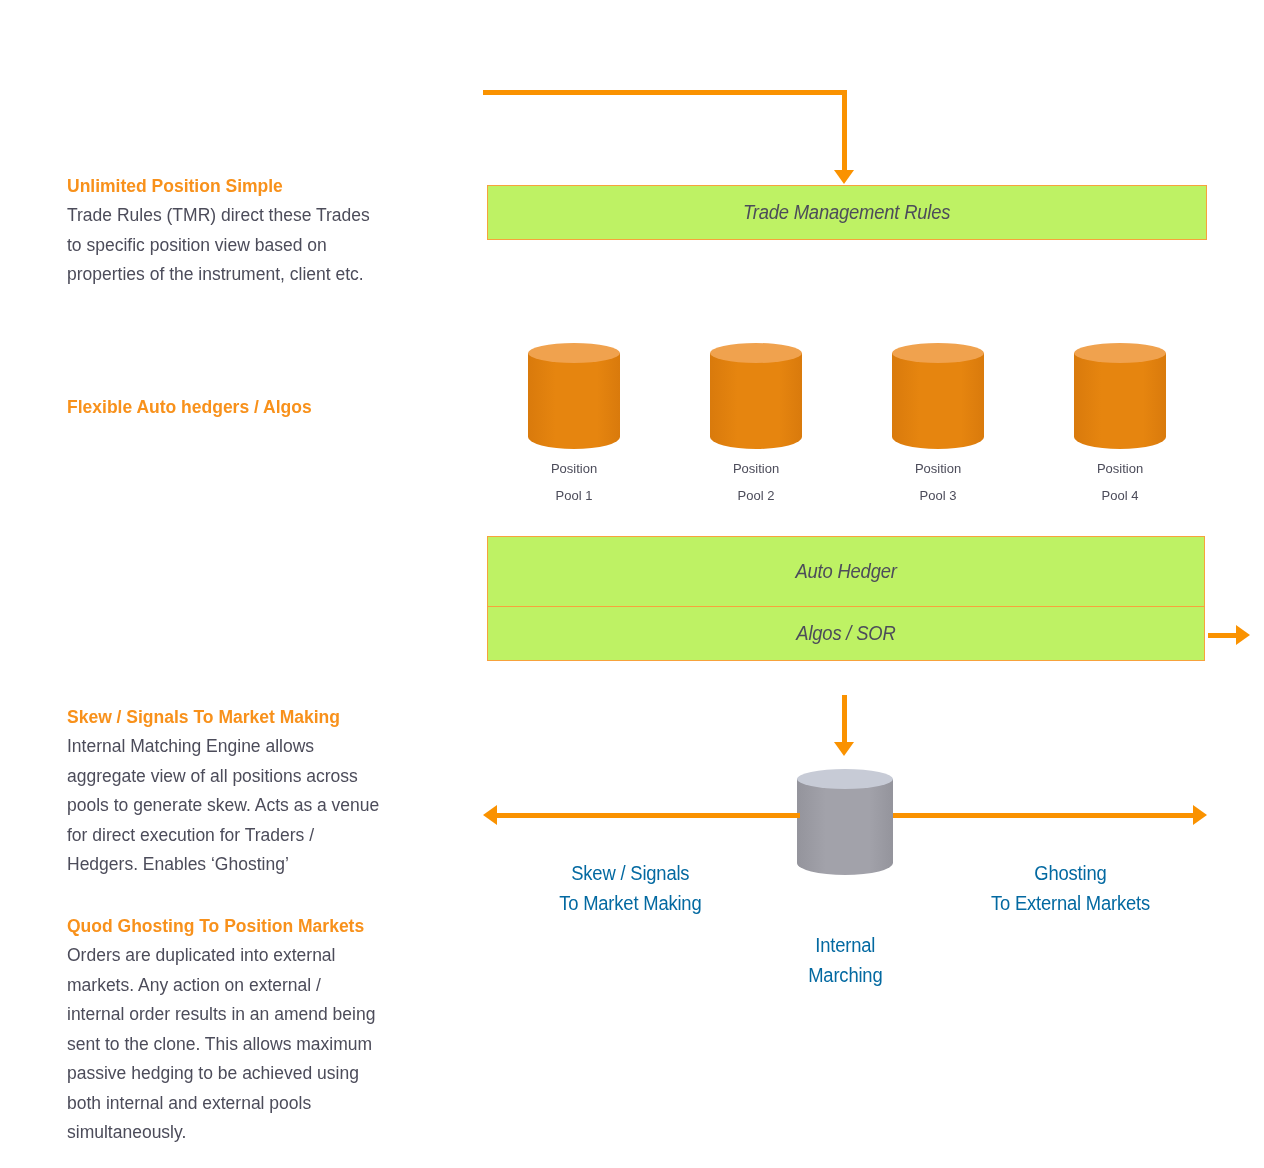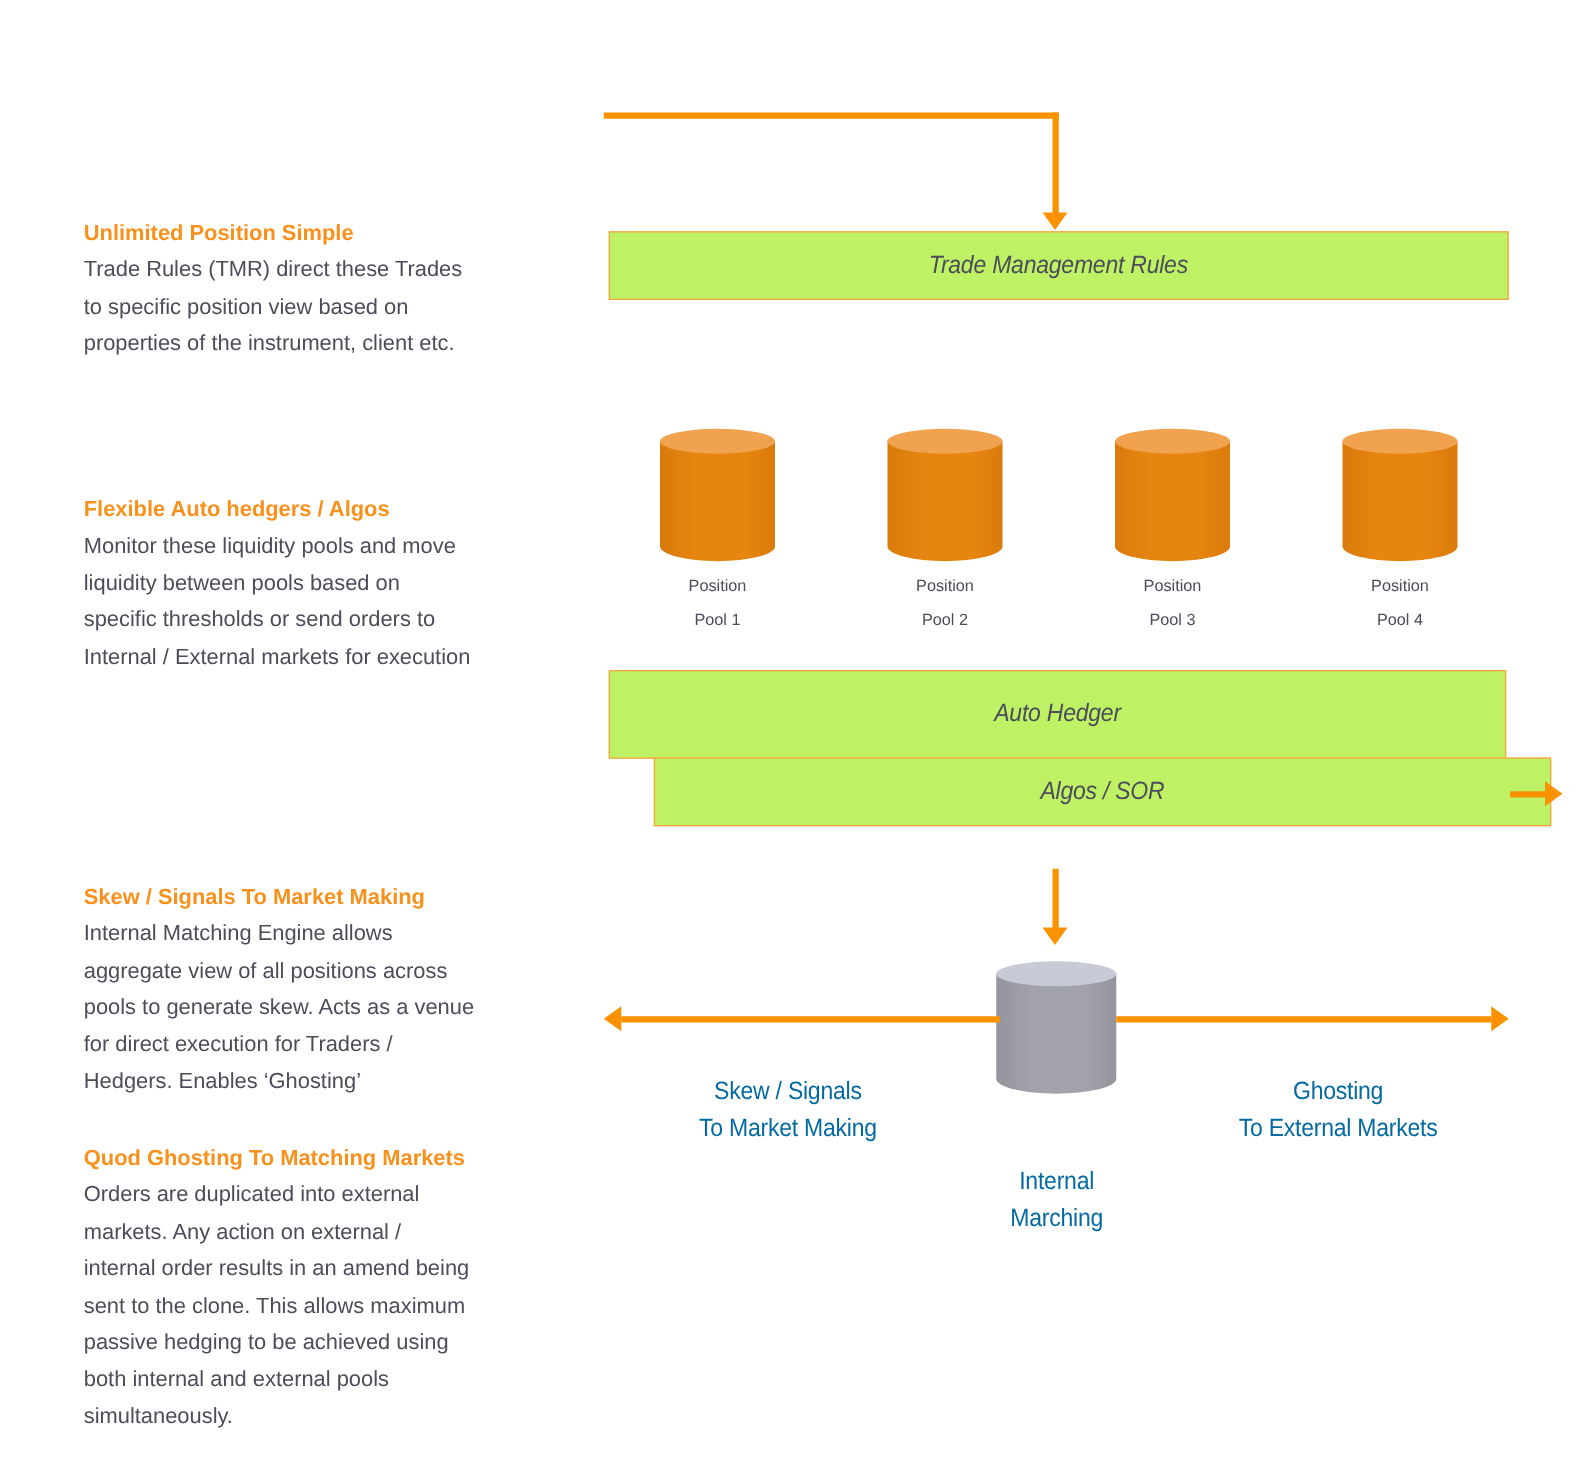--- a/index.html
+++ b/index.html
@@ -75,35 +75,31 @@
 <div id="canvas">
 
   <div class="ann" style="top:171px;">
     <div class="ann-h">Unlimited Position Simple</div>
     <div class="ann-b">Trade Rules (TMR) direct these Trades
 to specific position view based on
 properties of the instrument, client etc.</div>
   </div>
   <div class="ann" style="top:392px;">
     <div class="ann-h">Flexible Auto hedgers / Algos</div>
-    <div class="ann-b">Monitor these liquidity pools and move
-liquidity between pools based on
-specific thresholds or send orders to
-Internal / External markets for execution</div>
   </div>
   <div class="ann" style="top:702px;">
     <div class="ann-h">Skew / Signals To Market Making</div>
     <div class="ann-b">Internal Matching Engine allows
 aggregate view of all positions across
 pools to generate skew. Acts as a venue
 for direct execution for Traders /
 Hedgers. Enables ‘Ghosting’</div>
   </div>
   <div class="ann" style="top:911px;">
-    <div class="ann-h">Quod Ghosting To Matching Markets</div>
+    <div class="ann-h">Quod Ghosting To Position Markets</div>
     <div class="ann-b">Orders are duplicated into external
 markets. Any action on external /
 internal order results in an amend being
 sent to the clone. This allows maximum
 passive hedging to be achieved using
 both internal and external pools
 simultaneously.</div>
   </div>
 
   <div>
@@ -139,21 +135,21 @@
 Pool 2</div>
   <div class="plabel" style="left:858px; top:455px;">Position
 Pool 3</div>
   <div class="plabel" style="left:1040px; top:455px;">Position
 Pool 4</div>
 
   <div class="dbox" style="left:487px; top:536px; width:718px; height:71px;">
     <span class="dlabel cond">Auto Hedger</span>
   </div>
 
-  <div class="dbox" style="left:487px; top:606px; width:718px; height:55px;margin-left:36px;">
+  <div class="dbox" style="left:487px; top:606px; width:718px; height:55px;">
     <span class="dlabel cond">Algos / SOR</span>
   </div>
 
   <div>
     <div class="aline" style="left:1208px; top:633px; width:28px; height:5px;"></div>
     <div class="ahead right" style="left:1236px; top:625px;"></div>
   </div>
 
   <div>
     <div class="aline" style="left:842px; top:695px; width:5px; height:48px;"></div>

